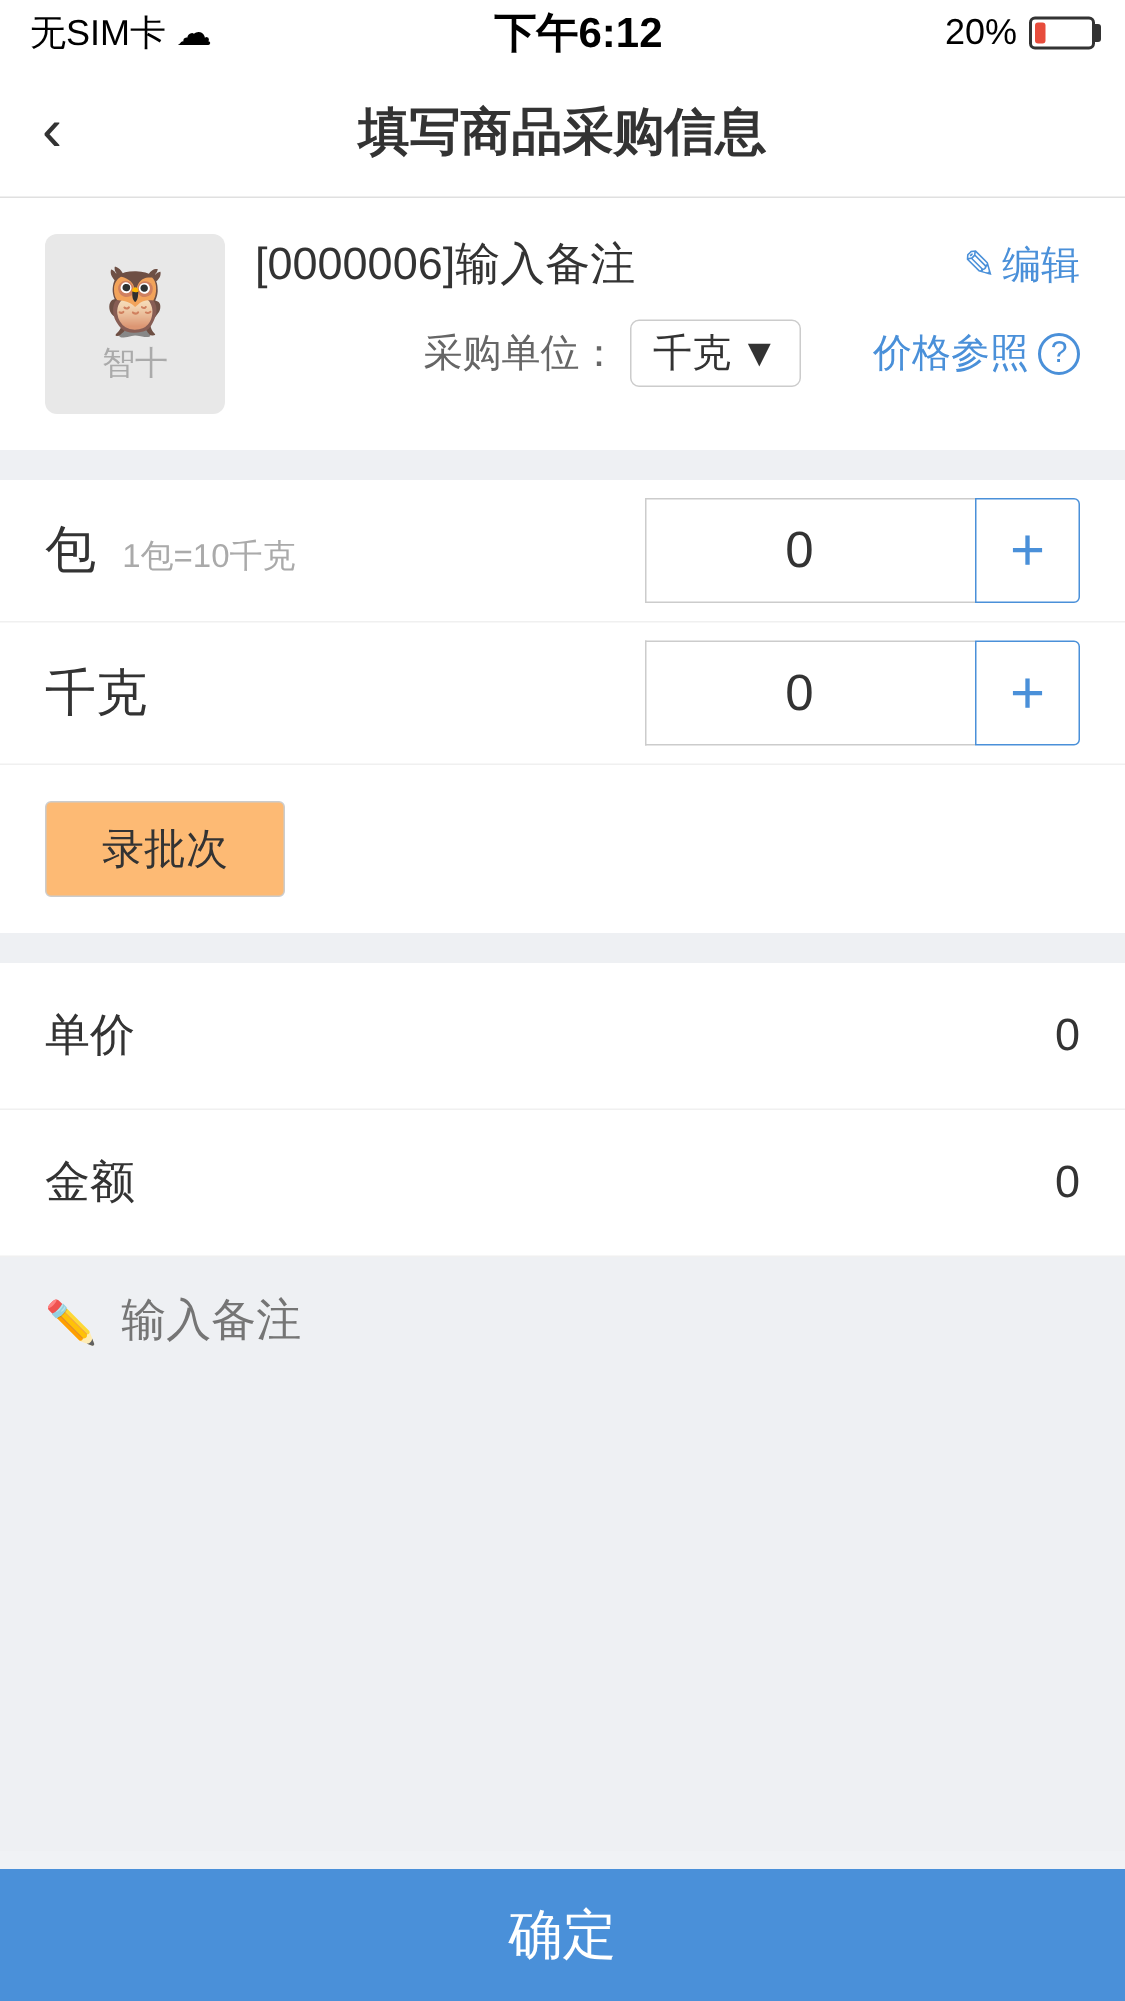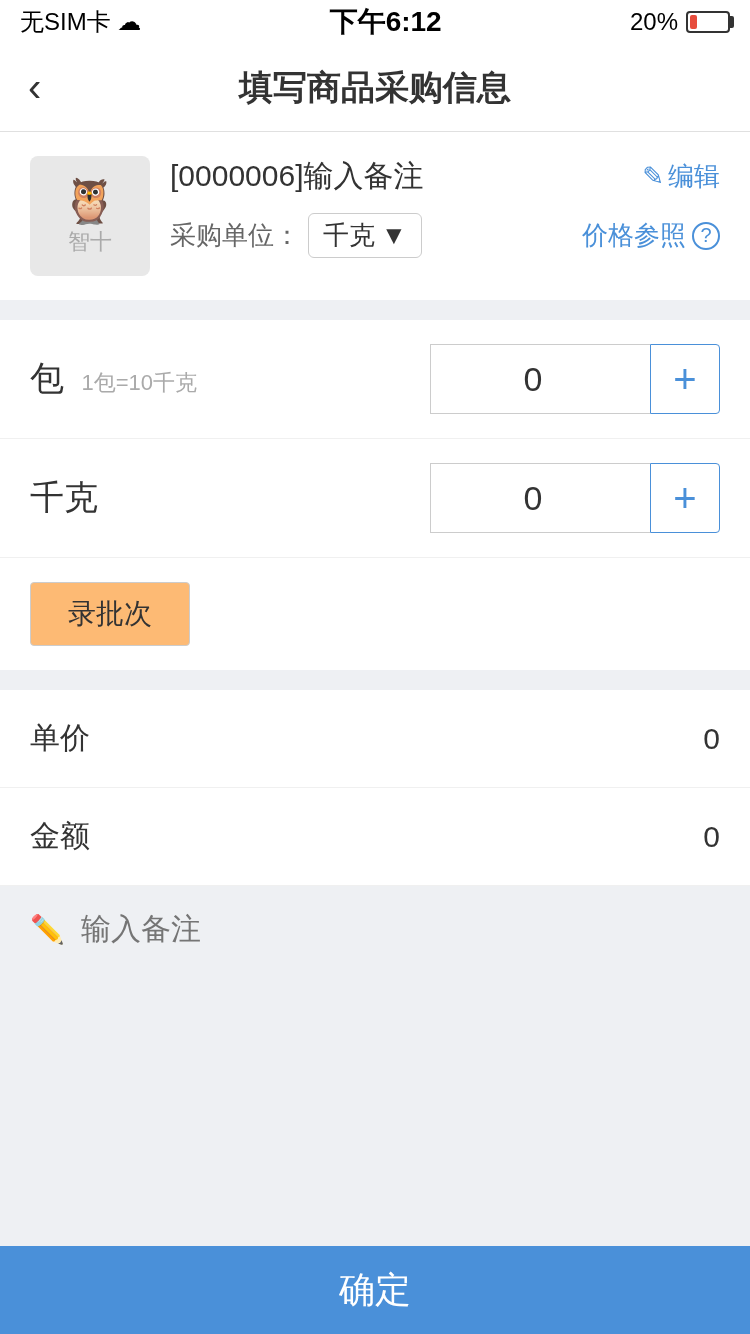--- a/index.html
+++ b/index.html
@@ -124,22 +124,23 @@
     .edit-link {
       font-size: 26px;
       color: #4a90d9;
       display: flex;
       align-items: center;
       gap: 4px;
       cursor: pointer;
     }
     .product-unit-row {
       display: flex;
-      justify-content: space-between;
-      align-items: center;
+      justify-content: flex-end;
+      align-items: center;
+      gap: 48px;
     }
     .unit-label {
       font-size: 26px;
       color: #666;
     }
     .unit-select {
       border: 1px solid #ccc;
       border-radius: 6px;
       padding: 4px 14px;
       font-size: 26px;
@@ -165,21 +166,21 @@
       background: #eef0f3;
     }
 
     
     .input-section {
       background: #fff;
     }
     .input-row {
       display: flex;
       align-items: center;
-      padding: 24px 30px;
+      padding: 12px 30px;
       border-bottom: 1px solid #f0f0f0;
     }
     .input-label {
       font-size: 34px;
       color: #333;
       flex: 1;
     }
     .input-sublabel {
       font-size: 22px;
       color: #aaa;

